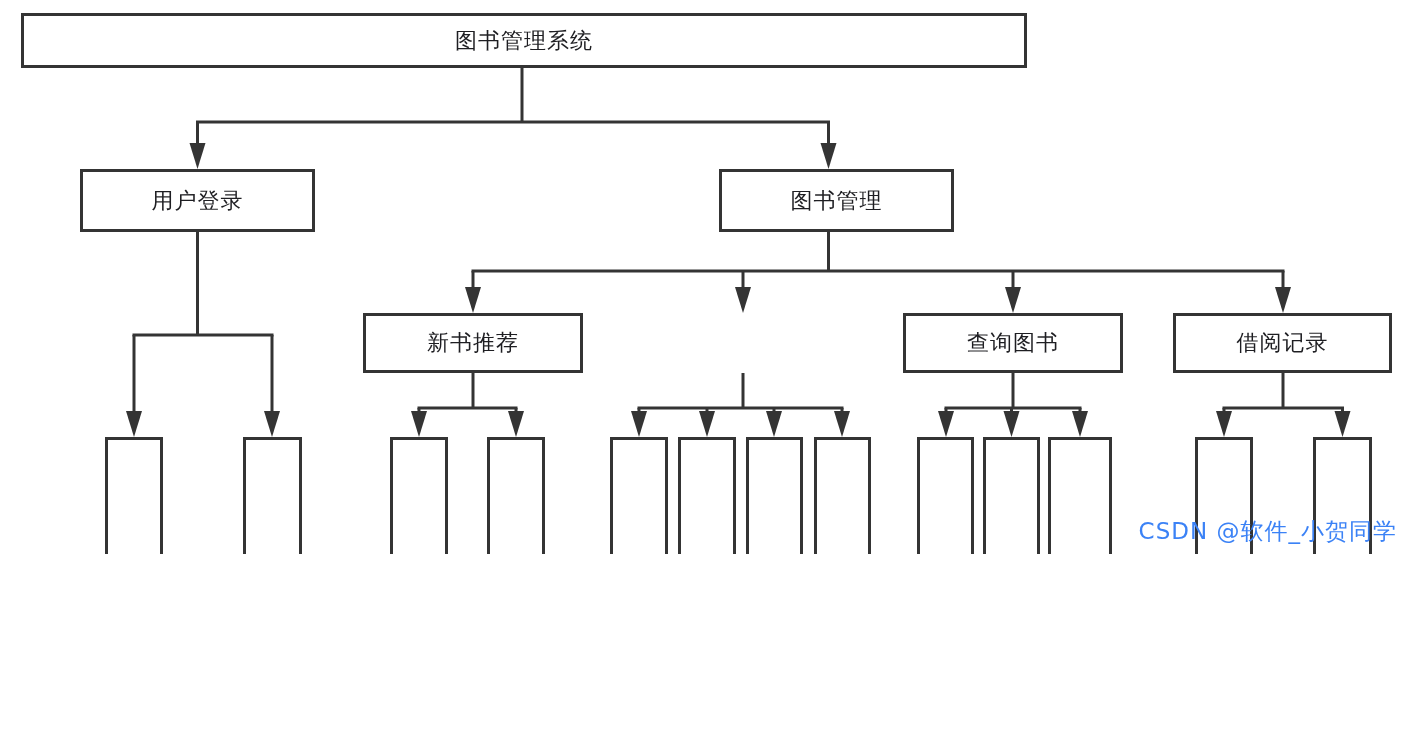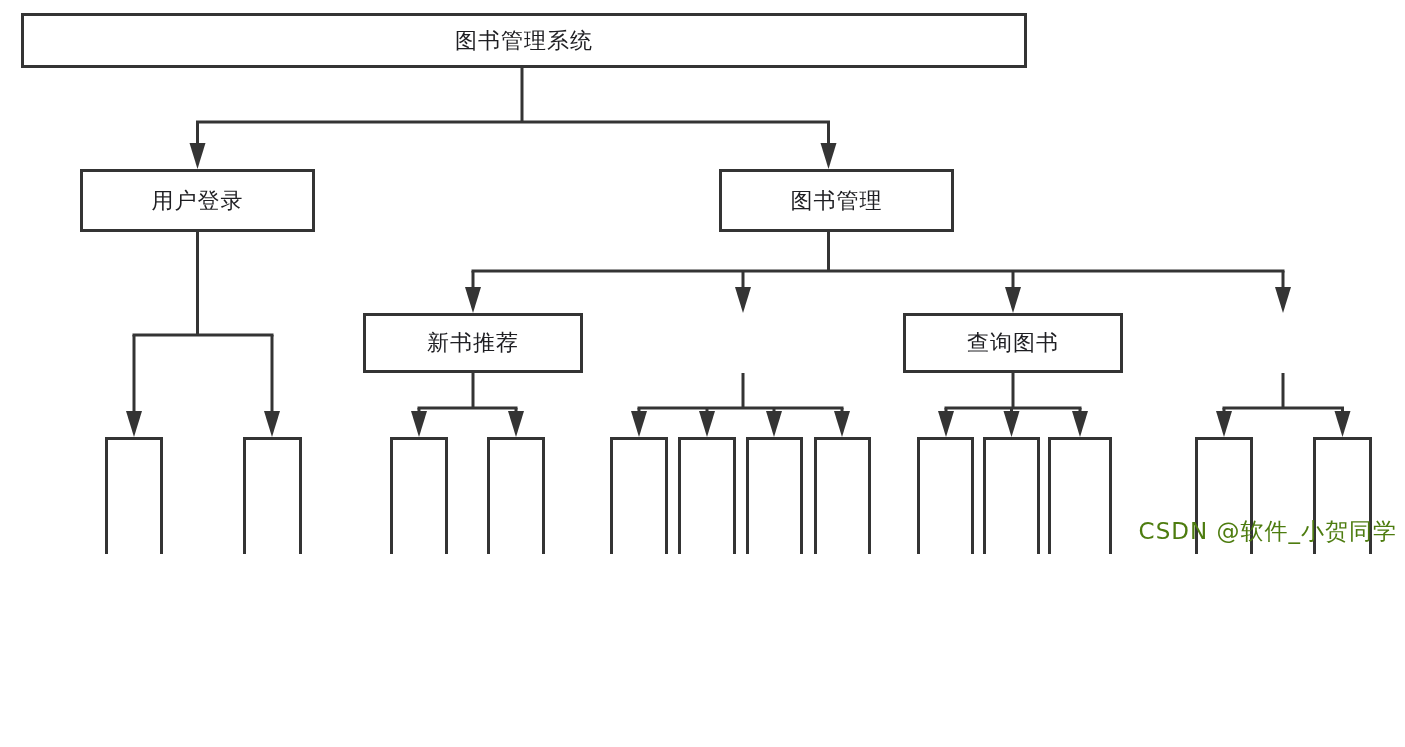--- a/index.html
+++ b/index.html
@@ -44,21 +44,21 @@
     text-orientation: mixed;
     letter-spacing: 6px;
     line-height: 1;
     color: #1e1e22;
   }
   .watermark {
     position: absolute;
     right: 8px;
     bottom: 7px;
     font-size: 23px;
-    color: #4d7c0f;
+    color: #3b82f6;
     letter-spacing: 1px;
     white-space: nowrap;
   }
   svg path {
     stroke: #343434;
     stroke-width: 3;
     fill: none;
   }
   svg polygon {
     fill: #343434;
@@ -142,20 +142,23 @@
   <div class="node hnode" style="left:711px; top:169px; width:235px; height:63px;margin-left:8px;">
     <span>图书管理</span>
   </div>
 
   <div class="node hnode" style="left:363px; top:313px; width:220px; height:60px;">
     <span>新书推荐</span>
   </div>
   <div class="node hnode" style="left:903px; top:313px; width:220px; height:60px;">
     <span>查询图书</span>
   </div>
+  <div class="node hnode" style="left:1173px; top:313px; width:219px; height:60px;">
+    <span>借阅记录</span>
+  </div>
 
   <div class="node vnode" style="left:105px; top:437px; width:58px; height:298px;">
     <span class="vtext">用户登录</span>
   </div>
   <div class="node vnode" style="left:243px; top:437px; width:59px; height:298px;">
     <span class="vtext">注销登录</span>
   </div>
 
   <div class="node vnode" style="left:390px; top:437px; width:58px; height:298px;">
     <span class="vtext">查询图书</span>

